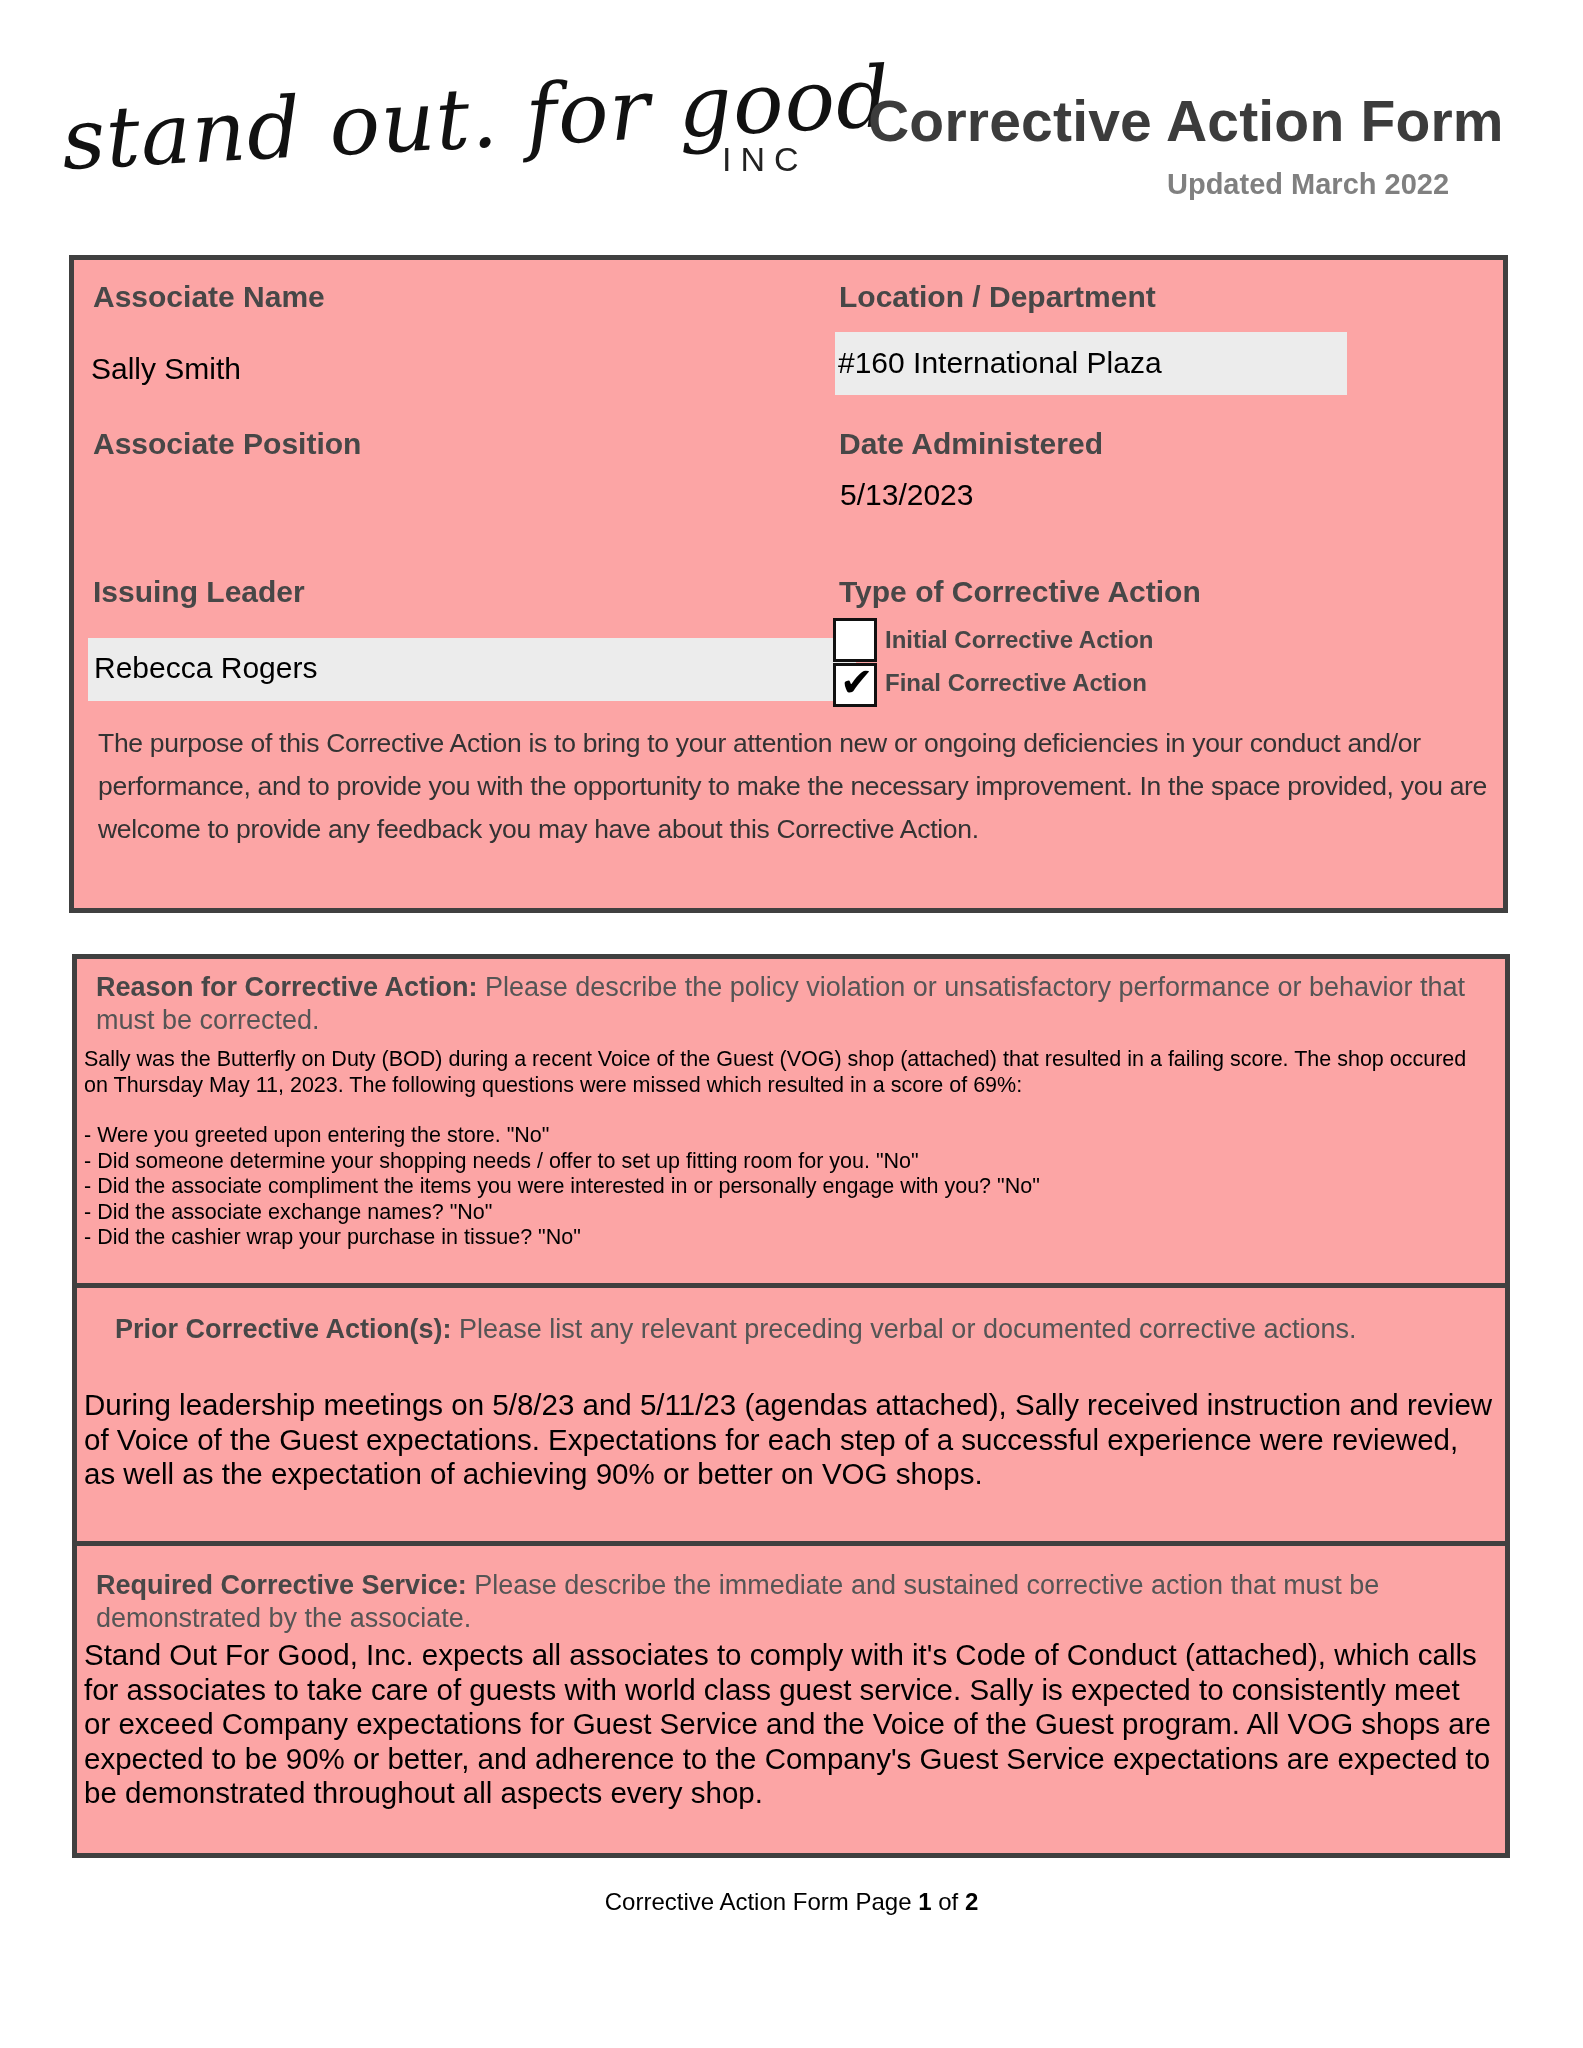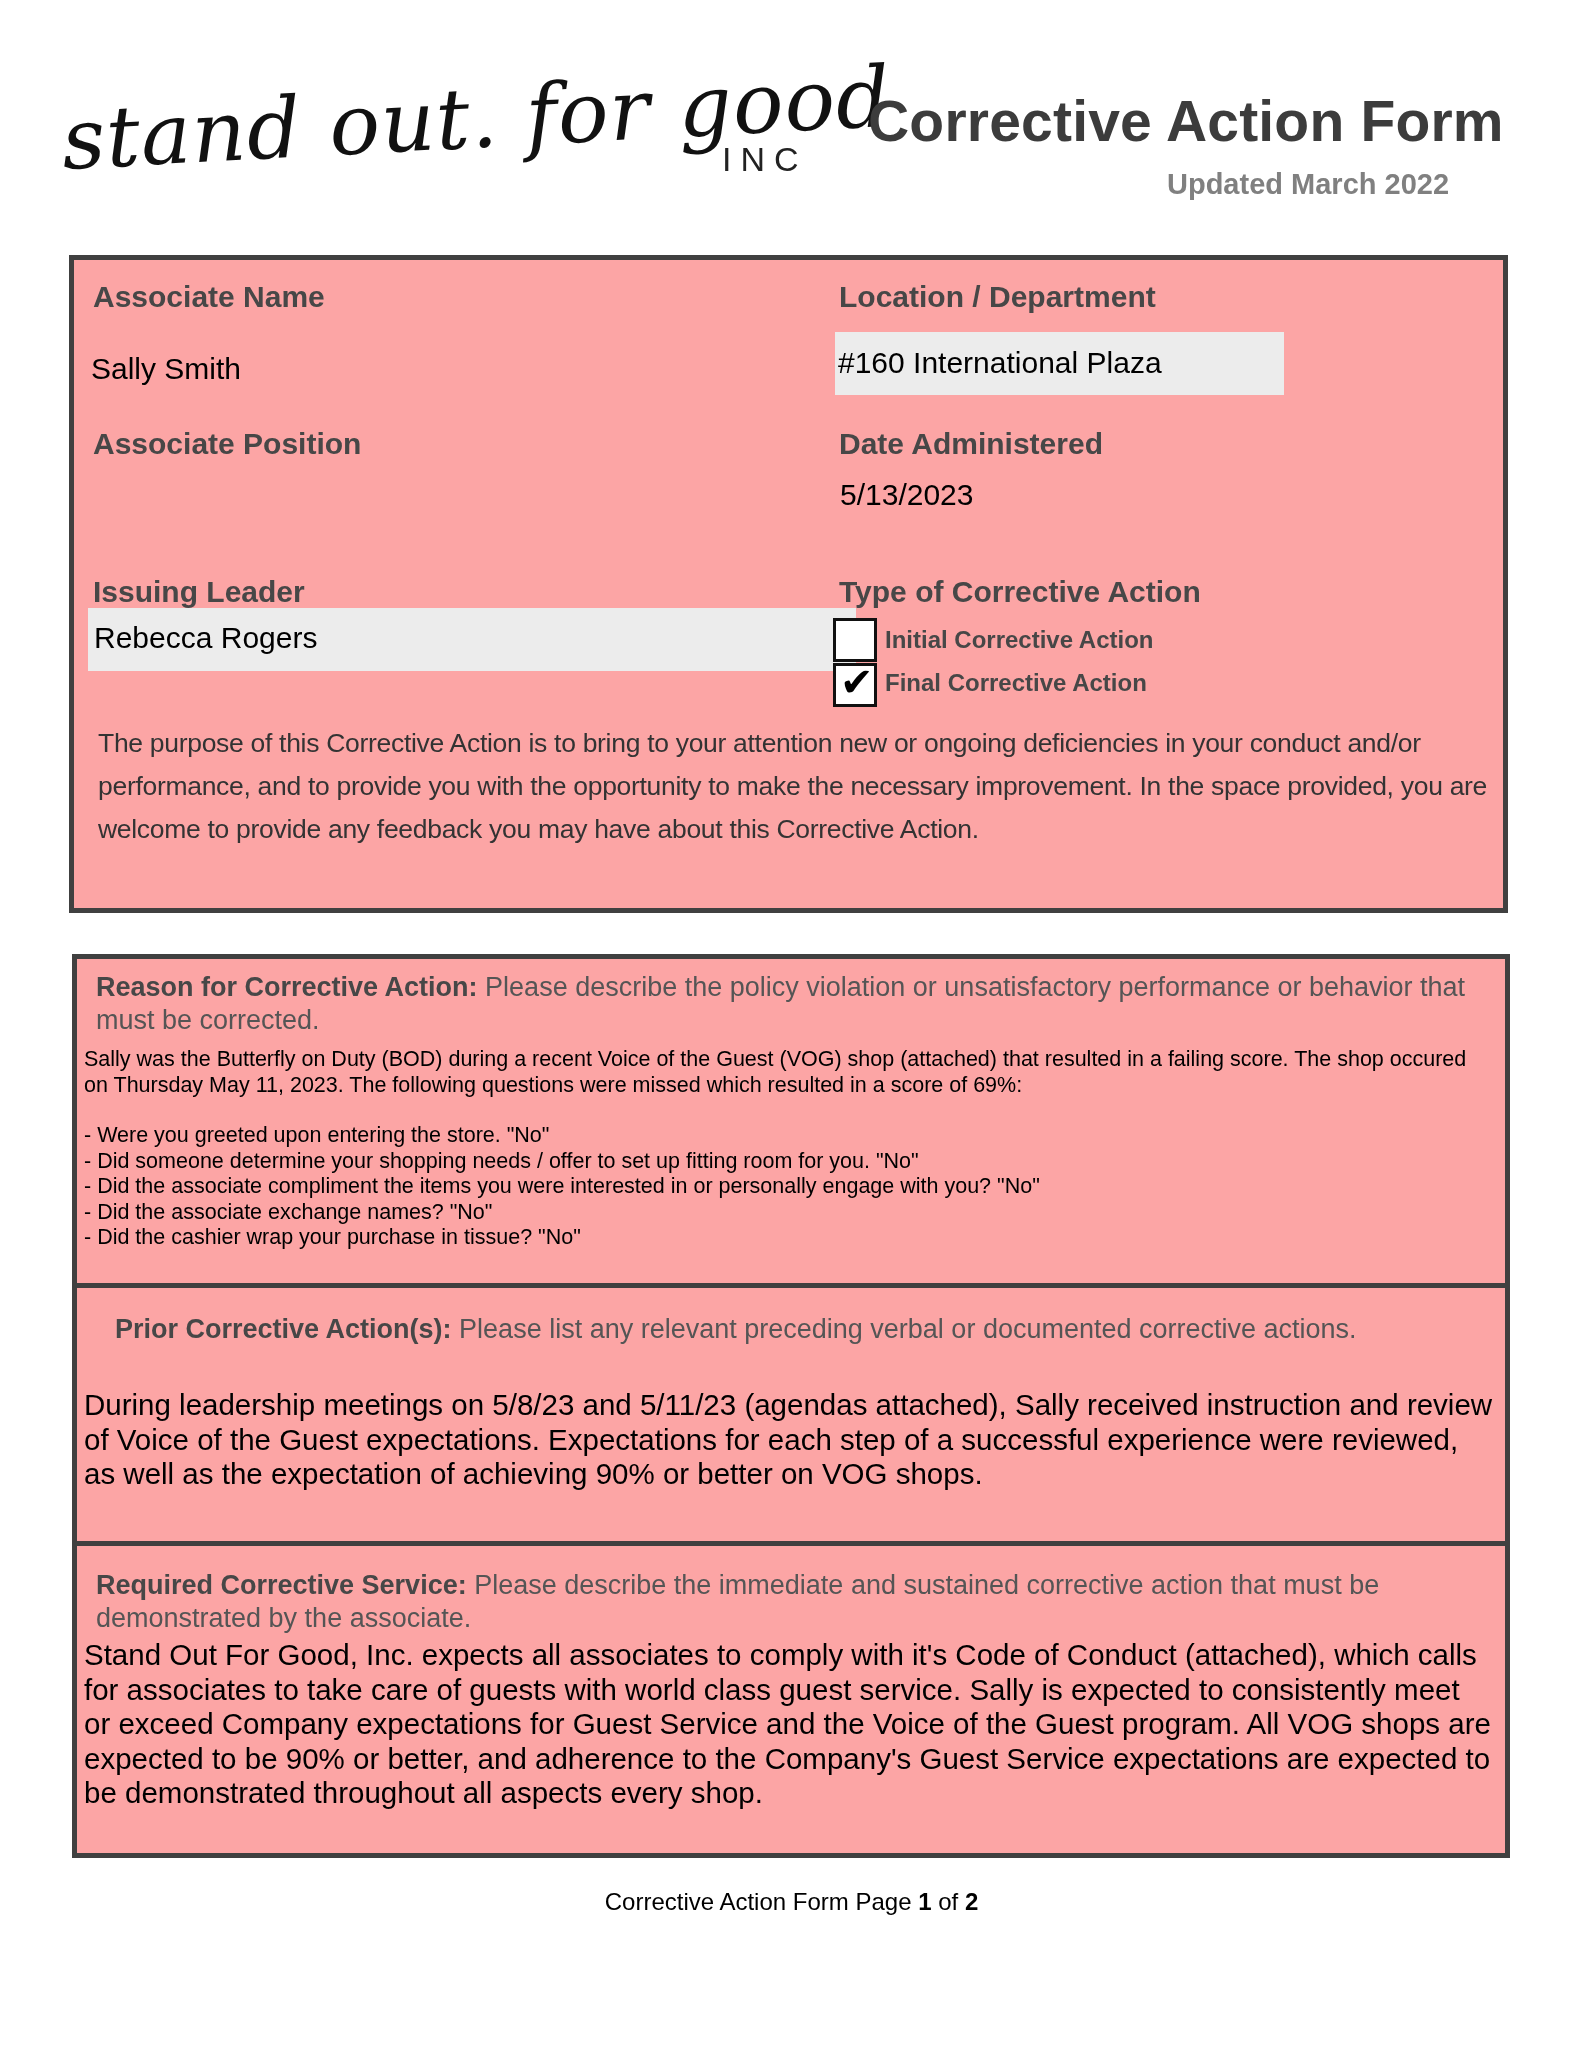--- a/index.html
+++ b/index.html
@@ -49,26 +49,26 @@
 <div class="abs subtitle">Updated March 2022</div>
 
 <div class="abs box box1">
 
   <div class="label" style="left:19px; top:20px;">Associate Name</div>
   <div class="value" style="left:17px; top:92px;">Sally Smith</div>
 
   <div class="label" style="left:19px; top:167px;">Associate Position</div>
 
   <div class="label" style="left:19px; top:315px;">Issuing Leader</div>
-  <div class="field-bg" style="left:14px; top:348px; width:768px; height:63px;">
+  <div class="field-bg" style="left:14px; top:378px; width:768px; height:63px;">
     <span class="value" style="left:6px; top:13px;">Rebecca Rogers</span>
   </div>
 
   <div class="label" style="left:765px; top:20px;">Location / Department</div>
-  <div class="field-bg" style="left:761px; top:72px; width:449px; height:63px;">
+  <div class="field-bg" style="left:761px; top:72px; width:512px; height:63px;">
     <span class="value" style="left:3px; top:14px;">#160 International Plaza</span>
   </div>
 
   <div class="label" style="left:765px; top:167px;">Date Administered</div>
   <div class="value" style="left:766px; top:218px;">5/13/2023</div>
 
   <div class="label" style="left:765px; top:315px;">Type of Corrective Action</div>
 
   <div class="cb" style="left:759px; top:358px;">
     <span class="cb-check"></span>

